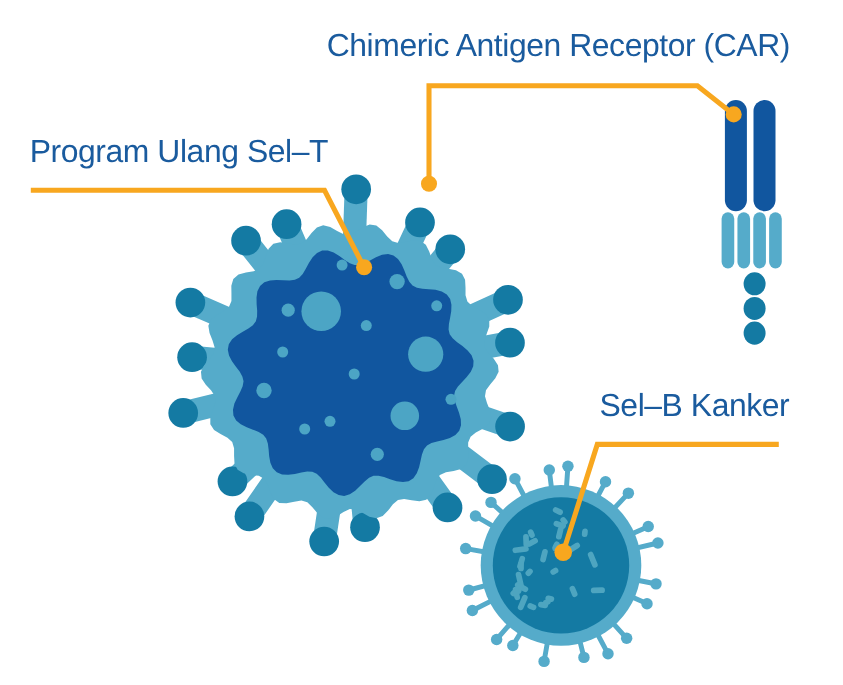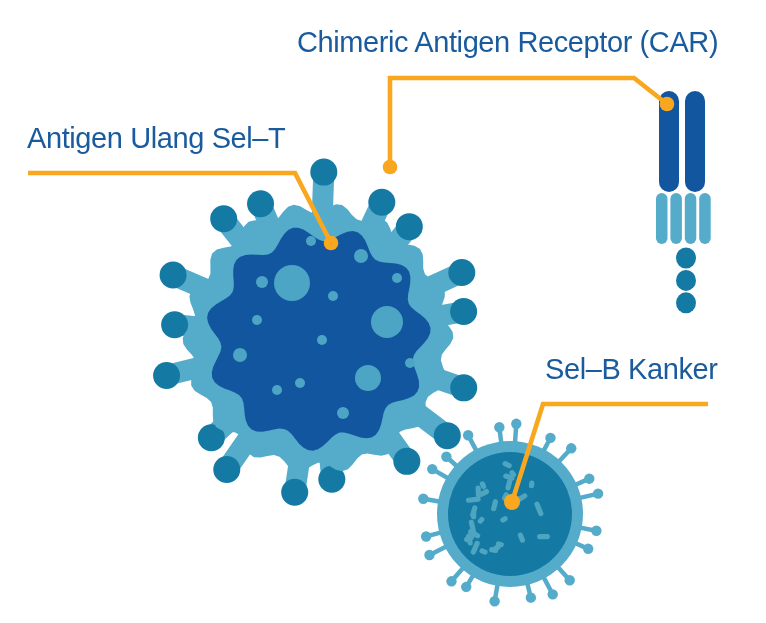--- a/index.html
+++ b/index.html
@@ -185,16 +185,16 @@
         <circle cx="331" cy="243" r="7.3" fill="#F8A71F"></circle>
       </g>
       <g>
         <polyline points="708,404 543,404 512,502" fill="none" stroke="#F8A71F" stroke-width="4.6" stroke-linejoin="miter"></polyline>
         <circle cx="512" cy="502" r="8" fill="#F8A71F"></circle>
       </g>
     </svg>
 
   <div class="lbl" id="label-car" style="color: rgb(26, 91, 158);">Chimeric Antigen Receptor (CAR)</div>
 
-  <div class="lbl" id="label-tcell" style="color: rgb(26, 91, 158);">Antigen Ulang Sel–T</div>
+  <div class="lbl" id="label-tcell" style="color: rgb(26, 91, 158);">Program Ulang Sel–T</div>
 
   <div class="lbl" id="label-bcell" style="color: rgb(26, 91, 158); text-align: center;">Sel–B Kanker</div>
 </div>
 
 </body></html>

